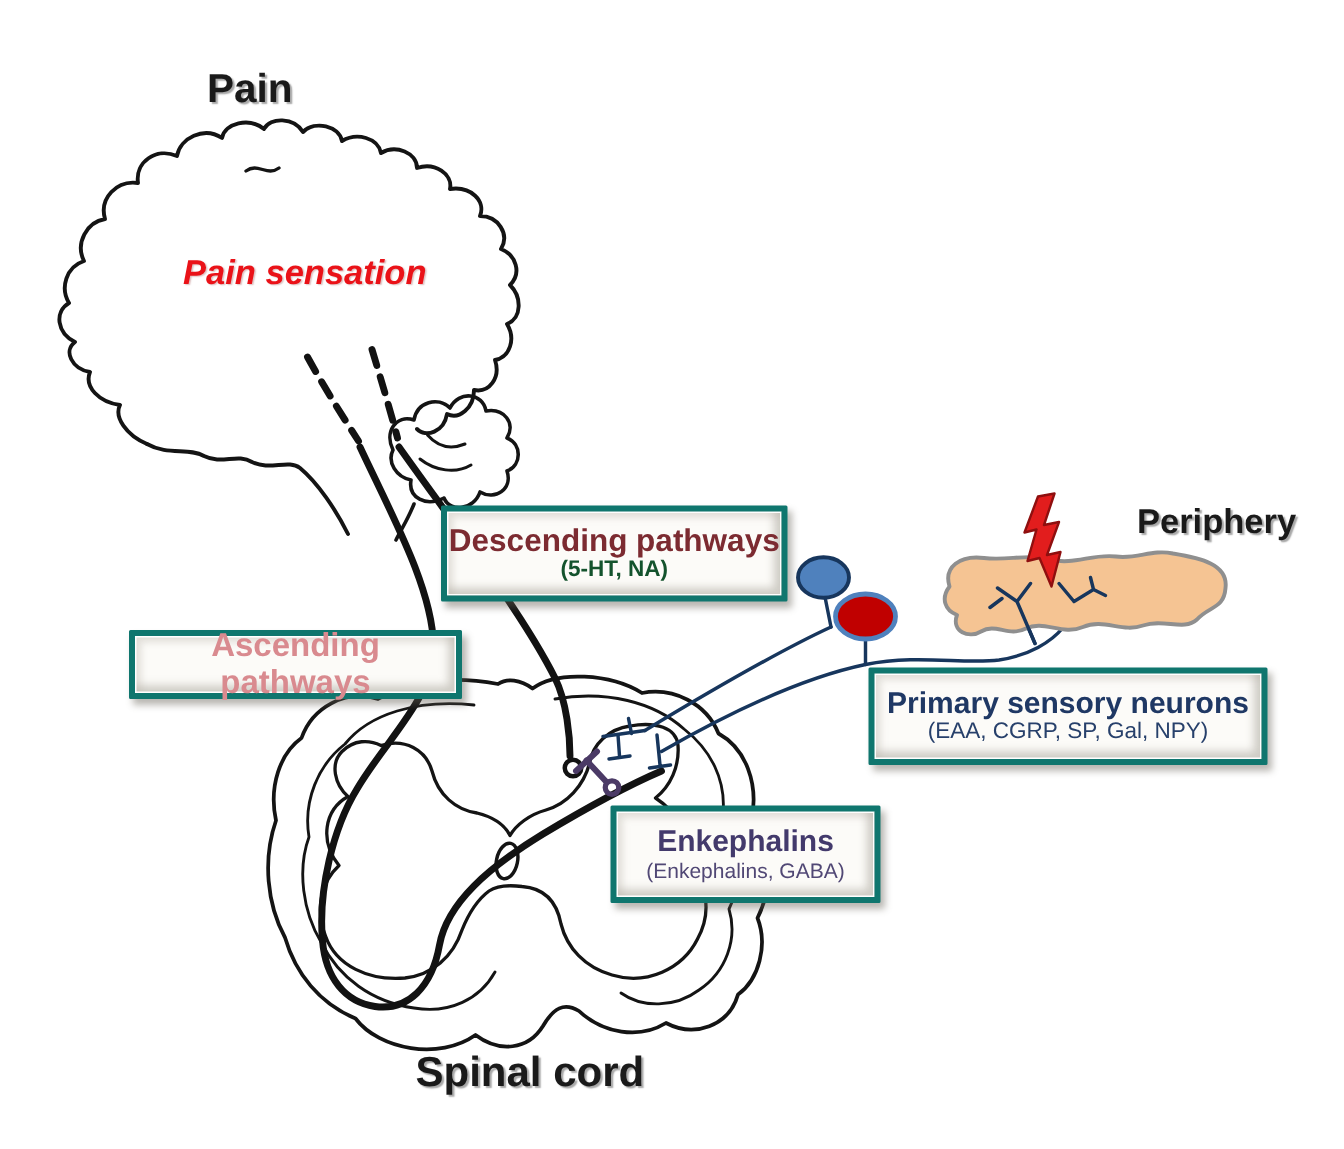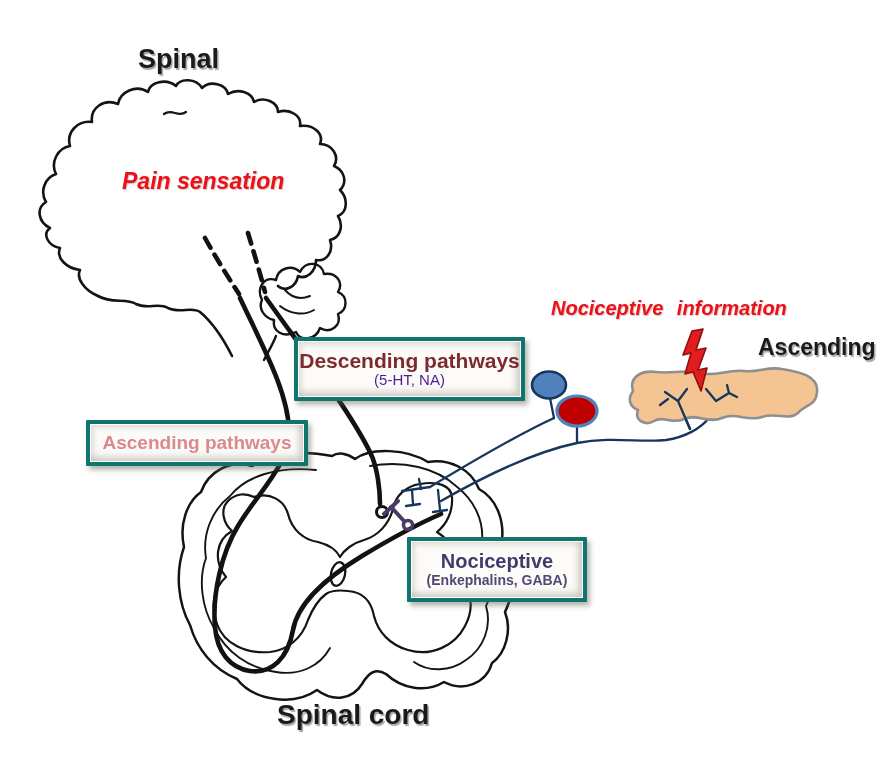--- a/index.html
+++ b/index.html
@@ -17,26 +17,26 @@
     box-shadow:
       3px 4px 5px rgba(100,95,85,0.45),
       inset 0 0 0 1px #ffffff,
       inset 4px 4px 5px rgba(185,180,170,0.40),
       inset -5px -5px 6px rgba(170,165,155,0.55);
     display:flex;flex-direction:column;justify-content:center;
     line-height:1.12;
   }
   .plate-title{font-weight:bold;}
   .t-maroon{color:#7c2b31;font-size:21px;}
-  .s-maroon{color:#4c1d95;font-size:15px;font-weight:400;}
-  .t-pink{color:#d98a8f;font-size:19px;}
+  .s-maroon{color:#14532d;font-size:15px;font-weight:700;}
+  .t-pink{color:#d98a8f;font-size:22px;}
   .t-navy{color:#1f3864;font-size:20px;}
   .s-navy{color:#27406b;font-size:15px;font-weight:400;}
   .t-purple{color:#433a6c;font-size:20px;}
-  .s-purple{color:#514875;font-size:14px;font-weight:700;}
+  .s-purple{color:#514875;font-size:14px;font-weight:400;}
   .ln{fill:none;stroke:#141414;stroke-linecap:round;stroke-linejoin:round;}
   .fiber{fill:none;stroke:#17365d;stroke-width:2.3;stroke-linecap:round;stroke-linejoin:round;}
   .thick{fill:none;stroke:#121212;stroke-width:4.6;stroke-linecap:round;}
   .purp{stroke:#4b3a66;stroke-linecap:round;fill:none;}
 </style>
 </head>
 <body>
 
 <div id="stage">
 
@@ -137,38 +137,41 @@
       C789,421 776,412 762,417 C748,422 736,412 722,418 C708,424 696,413 684,419
       C672,425 664,415 654,421 C646,426 634,421 638,410 C630,407 627,399 633,391 Z" fill="#f5c493"></path>
 
     <g>
       <path class="fiber" stroke-width="2" d="M690,429 L678,401 M678,401 L665,392 M678,401 L687,389 M668,399 L660,405"></path>
       <path class="fiber" stroke-width="2" d="M716,401 L706,389 M716,401 L729,393 L737,397 M729,393 L727,385"></path>
     </g>
     <polygon stroke="#8f0f0f" stroke-width="1.6" stroke-linejoin="round" points="692,331 703,329 696,350 706,348 698,370 707,368 701,391 693,372 685,374 691,353 683,355" fill="#e21d1d"></polygon>
   </svg>
 
-  <div class="lbl lbl-black" style="left:138px;top:44px;font-size:27px;">Spinal</div>
+  <div class="lbl lbl-black" style="left:138px;top:44px;font-size:27px;">Pain</div>
 
   <div class="lbl lbl-red" style="left:122px;top:168px;font-size:23px;">Pain sensation</div>
 
-  <div class="lbl lbl-red" style="left:551px;top:297px;font-size:20px;word-spacing:8px;">Nociceptive information</div>
 
-  <div class="lbl lbl-black" style="left:758px;top:334px;font-size:23px;">Ascending</div>
+  <div class="lbl lbl-black" style="left:758px;top:334px;font-size:23px;">Periphery</div>
 
   <div class="lbl lbl-black" style="left:277px;top:699px;font-size:28px;">Spinal cord</div>
 
   <div class="plate" style="left:294px;top:337px;width:223px;height:56px;">
     <div class="plate-title t-maroon">Descending pathways</div>
     <div class="s-maroon">(5-HT, NA)</div>
   </div>
 
   <div class="plate" style="left:86px;top:420px;width:214px;height:38px;">
     <div class="plate-title t-pink">Ascending pathways</div>
   </div>
 
+  <div class="plate" style="left:579px;top:445px;width:258px;height:57px;">
+    <div class="plate-title t-navy">Primary sensory neurons</div>
+    <div class="s-navy">(EAA, CGRP, SP, Gal, NPY)</div>
+  </div>
 
   <div class="plate" style="left:407px;top:537px;width:172px;height:57px;">
-    <div class="plate-title t-purple">Nociceptive</div>
+    <div class="plate-title t-purple">Enkephalins</div>
     <div class="s-purple">(Enkephalins, GABA)</div>
   </div>
 
 </div>
 
 </body></html>

